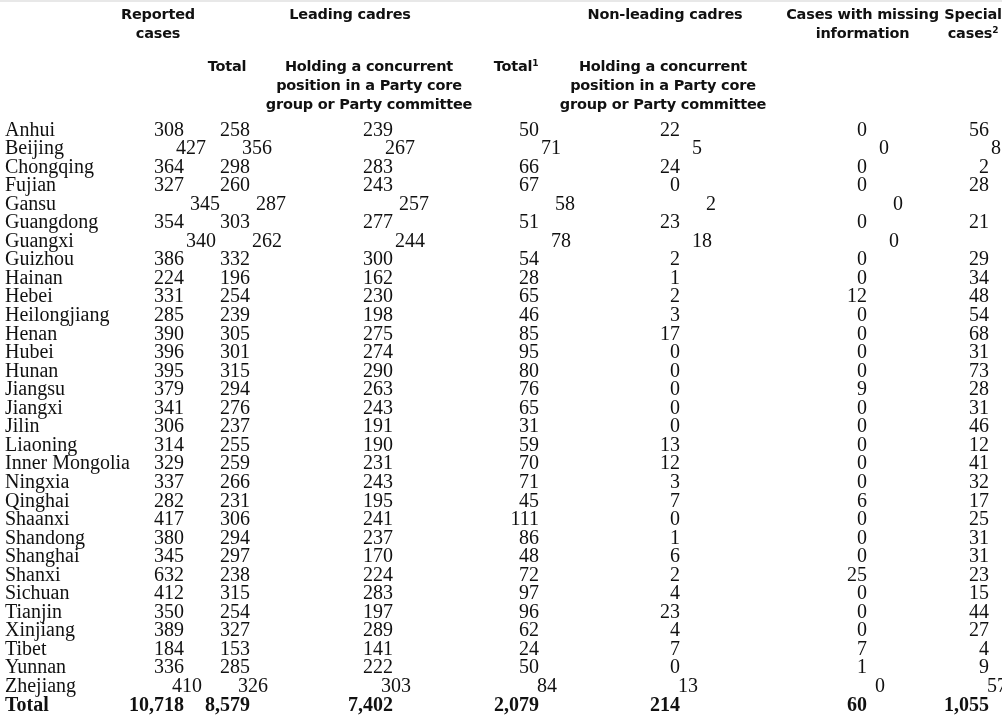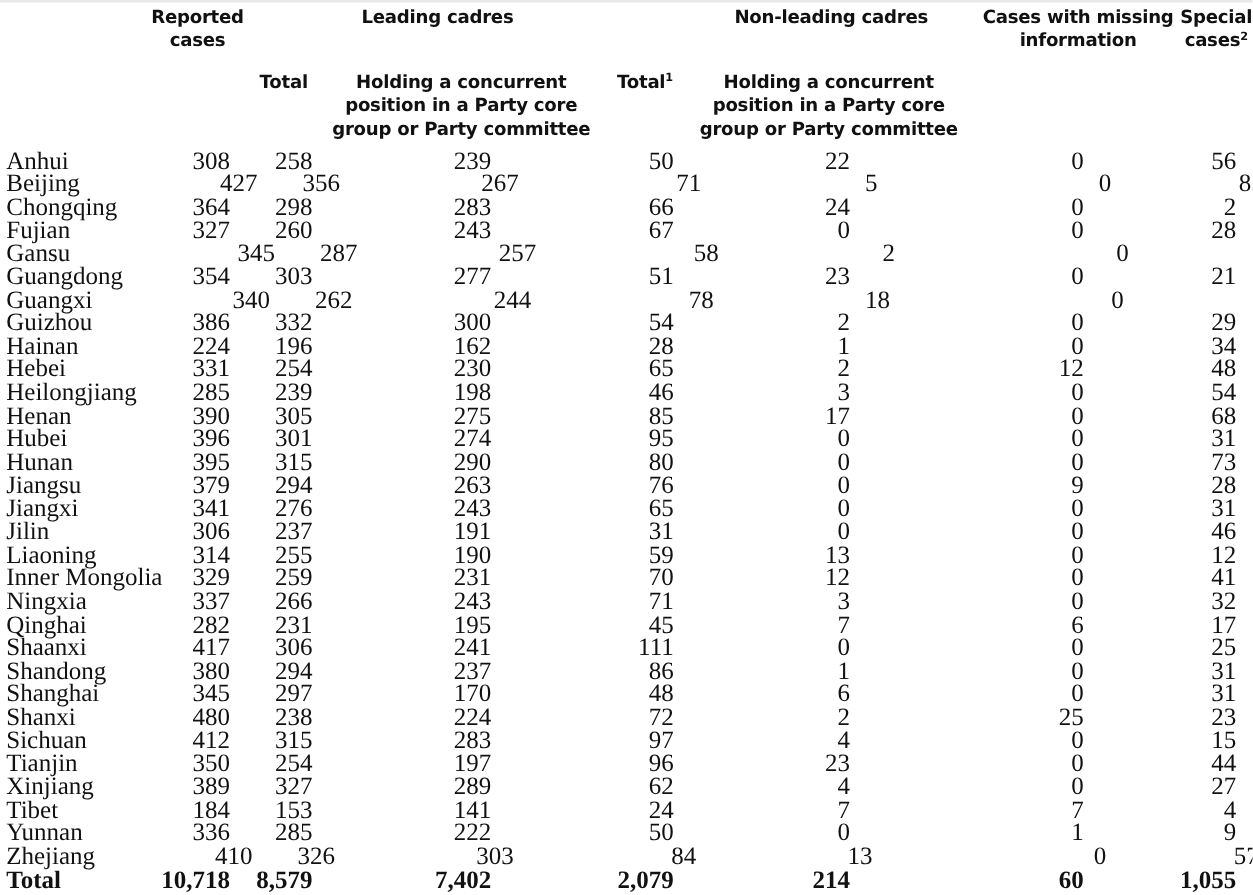--- a/index.html
+++ b/index.html
@@ -271,21 +271,21 @@
       <span class="c1 num">345</span>
       <span class="c2 num">297</span>
       <span class="c3 num">170</span>
       <span class="c4 num">48</span>
       <span class="c5 num">6</span>
       <span class="c6 num">0</span>
       <span class="c7 num">31</span>
     </div>
     <div class="row" style="top: 564.7px;">
       <span class="c0">Shanxi</span>
-      <span class="c1 num">480</span>
+      <span class="c1 num">632</span>
       <span class="c2 num">238</span>
       <span class="c3 num">224</span>
       <span class="c4 num">72</span>
       <span class="c5 num">2</span>
       <span class="c6 num">25</span>
       <span class="c7 num">23</span>
     </div>
     <div class="row" style="top: 583.25px;">
       <span class="c0">Sichuan</span>
       <span class="c1 num">412</span>

